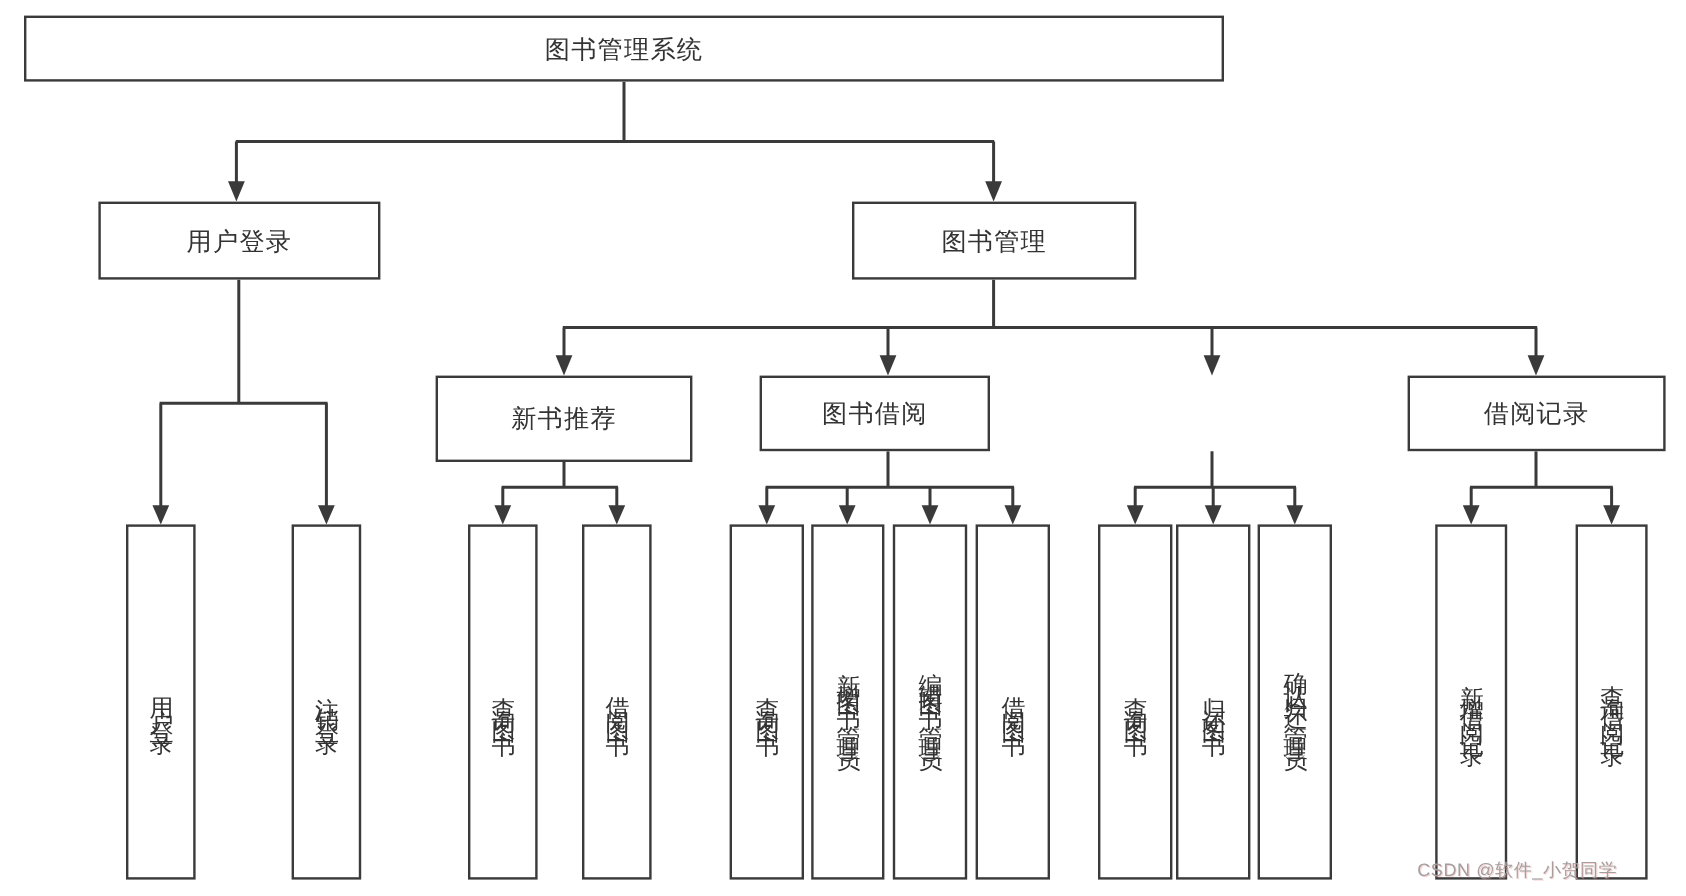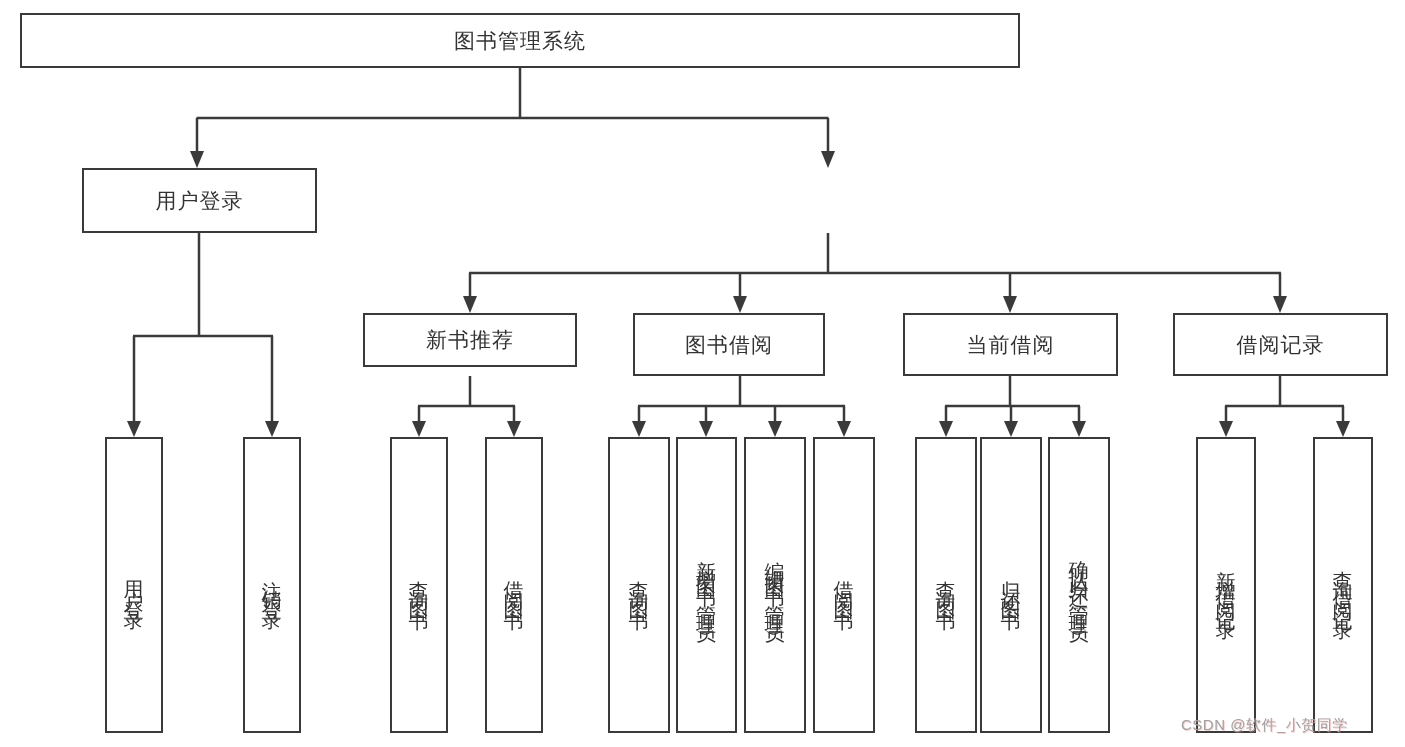--- a/index.html
+++ b/index.html
@@ -116,29 +116,29 @@
     </g>
   </svg>
 
   <div class="node hnode" style="left:20px; top:13px; width:1000px; height:55px;">
     <span>图书管理系统</span>
   </div>
 
   <div class="node hnode" style="left:82px; top:168px; width:235px; height:65px;">
     <span>用户登录</span>
   </div>
+  <div class="node hnode" style="left:710px; top:168px; width:237px; height:65px;">
+    <span>图书管理</span>
+  </div>
 
-  <div class="node hnode" style="left:363px; top:313px; width:214px; height:54px;">
+  <div class="node hnode" style="left:363px; top:313px; width:214px; height:72px;">
     <span>新书推荐</span>
   </div>
   <div class="node hnode" style="left:633px; top:313px; width:192px; height:63px;">
     <span>图书借阅</span>
-  </div>
-  <div class="node hnode" style="left:903px; top:313px; width:215px; height:63px;">
-    <span>当前借阅</span>
   </div>
   <div class="node hnode" style="left:1173px; top:313px; width:215px; height:63px;text-align:right;">
     <span>借阅记录</span>
   </div>
 
   <div class="node vnode" style="left:105px; top:437px; width:58px; height:296px;">
     <span>用户登录</span>
   </div>
   <div class="node vnode" style="left:243px; top:437px; width:58px; height:296px;">
     <span>注销登录</span>

